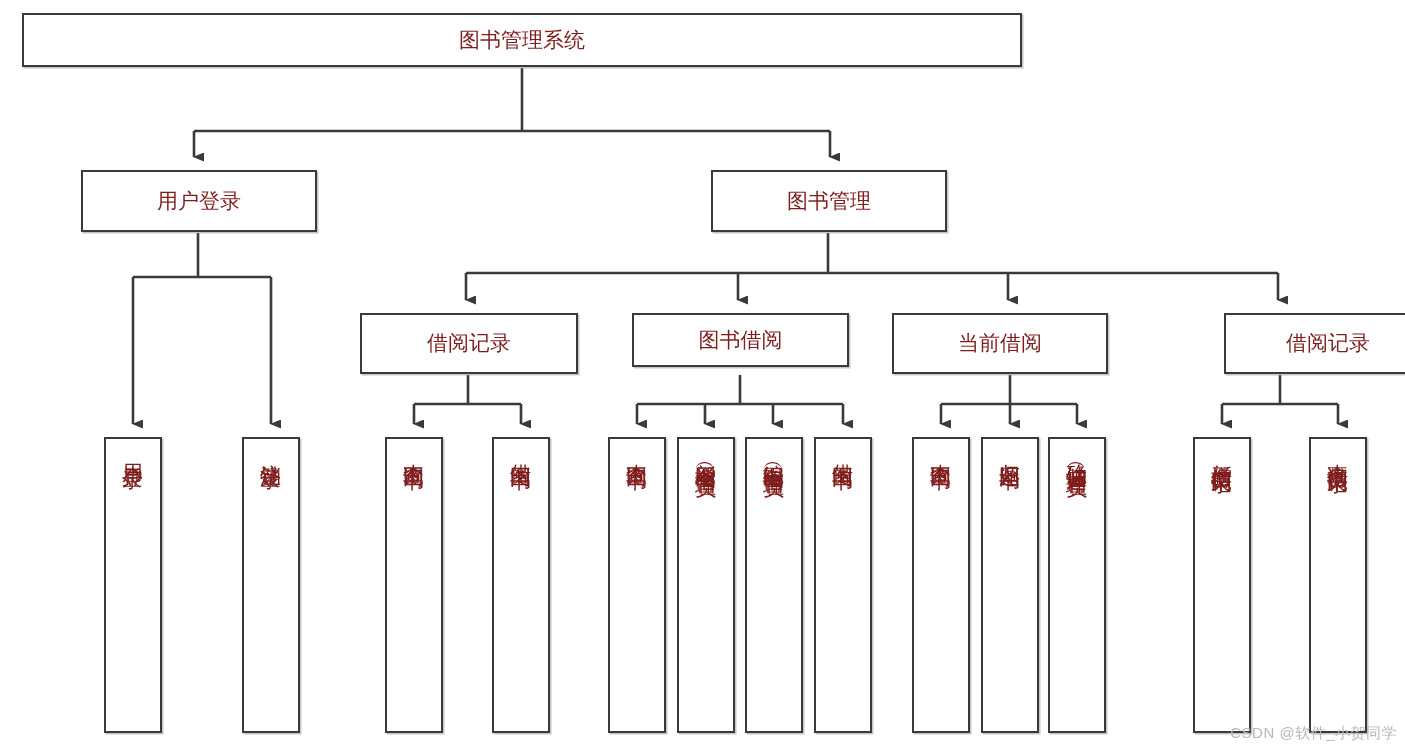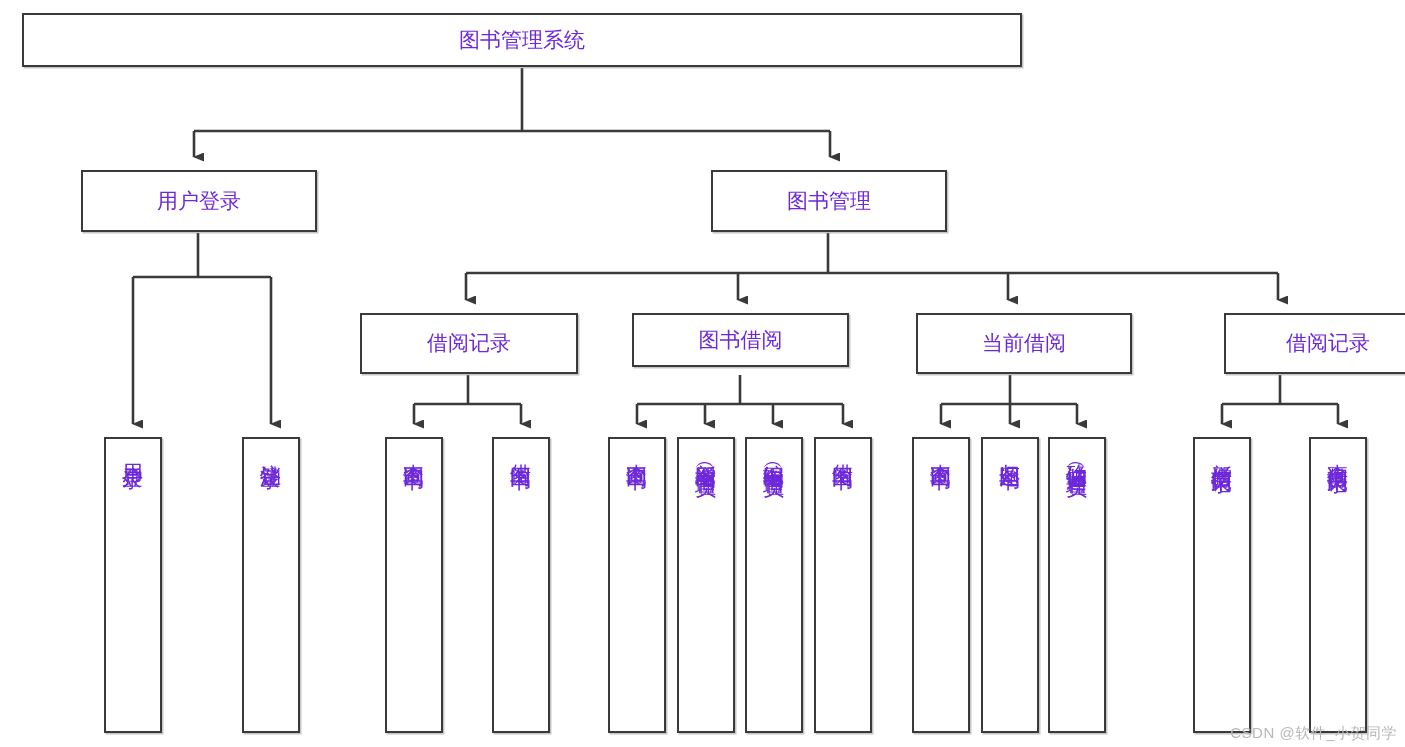--- a/index.html
+++ b/index.html
@@ -30,21 +30,21 @@
     position: absolute;
     box-sizing: border-box;
     background: #ffffff;
     border: 2.5px solid #3a3a3a;
     display: flex;
     align-items: center;
     justify-content: center;
     box-shadow: 1.5px 1.5px 0 0 rgba(150,150,150,0.55);
   }
   .node .label {
-    color: #6d28d9;
+    color: #7f1d1d;
     text-align: center;
     line-height: 1.18;
     white-space: nowrap;
   }
   .node.horizontal .label {
     font-size: 21px;
   }
   .node.root .label {
     font-size: 21px;
   }
@@ -140,21 +140,21 @@
   </div>
 
   <div class="node horizontal" style="left:360px; top:313px; width:218px; height:61px;">
     <span class="label">借阅记录</span>
   </div>
 
   <div class="node horizontal" style="left:632px; top:313px; width:217px; height:54px;">
     <span class="label">图书借阅</span>
   </div>
 
-  <div class="node horizontal" style="left:916px; top:313px; width:216px; height:61px;justify-content:center;">
+  <div class="node horizontal" style="left:892px; top:313px; width:216px; height:61px;justify-content:center;">
     <span class="label">当前借阅</span>
   </div>
 
   <div class="node horizontal" style="left:1224px; top:313px; width:208px; height:61px;">
     <span class="label">借阅记录</span>
   </div>
 
   <div class="node vertical" style="left:104px; top:437px; width:58px; height:296px;">
     <span class="label">用户登录</span>
   </div>

